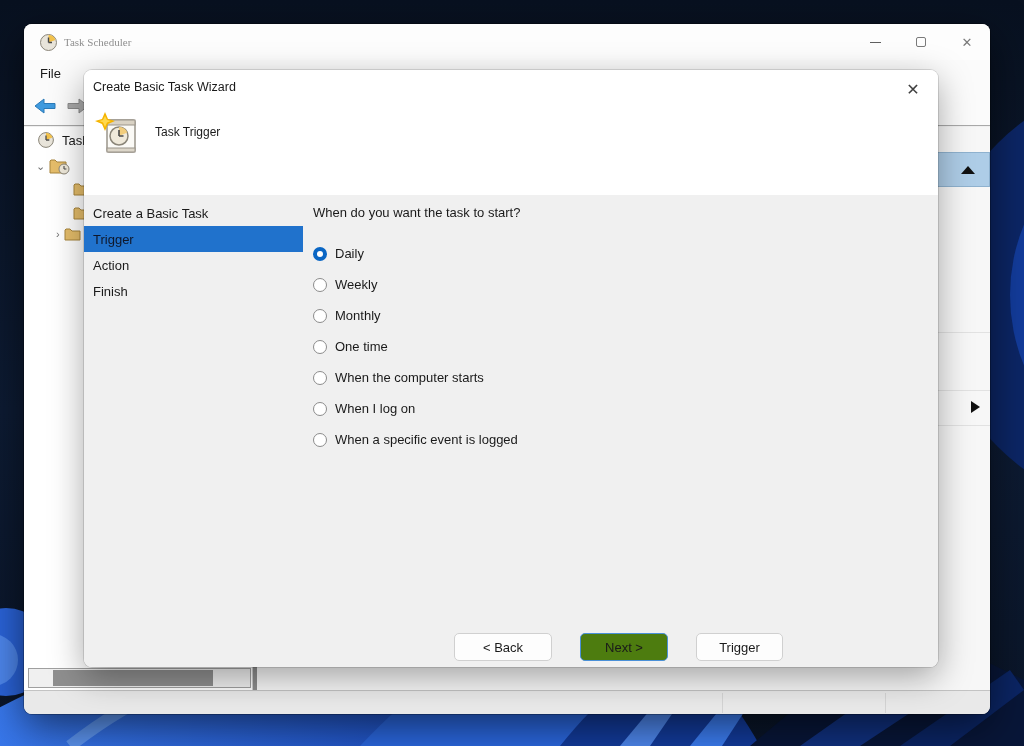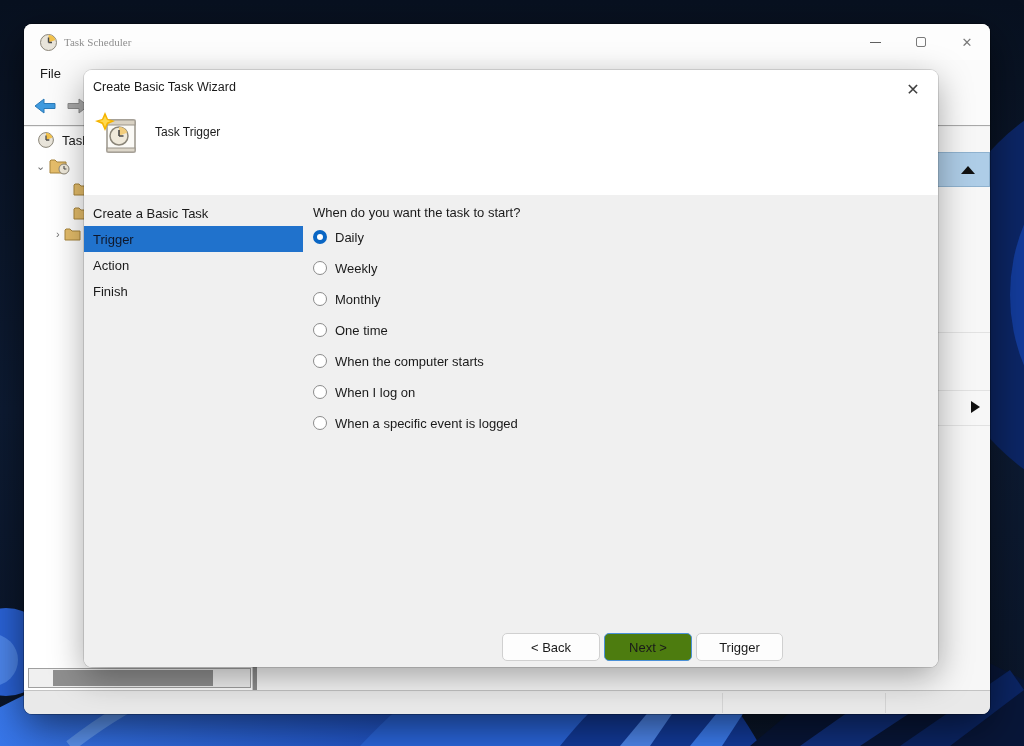--- a/index.html
+++ b/index.html
@@ -69,28 +69,28 @@
   #wiz-icon { position:absolute; left:11px; top:40px; }
   #dlg-heading { position:absolute; left:71px; top:55px; font-size:12px; color:#1b1b1b; }
   #dlg-body { position:absolute; left:0; top:125px; width:854px; height:472px; background:#f0f0f0; }
 
   #steps { position:absolute; left:0; top:5px; width:219px; }
   .step { height:26px; display:flex; align-items:center; padding-left:9px; font-size:13px; color:#1a1a1a; }
   .step.active { background:#2072cc; color:#0f172a;text-align:center; }
 
   #content { position:absolute; left:229px; top:0; width:600px; }
   #question { margin-top:10px; font-size:13px; color:#1a1a1a; }
-  .opt-row { height:31px; display:flex; align-items:flex-start; }
+  .opt-row { height:31px; display:flex; align-items:flex-end; }
   #options { margin-top:10px; }
   .radio { width:14px; height:14px; border-radius:50%; background:#ffffff; border:1px solid #8b8b8b; }
   .radio.selected { border:4px solid #0a66c4; }
   .opt-label { margin-left:8px; font-size:13px; color:#1a1a1a; }
 
   #dlg-footer { position:absolute; left:0; top:563px; width:705px; height:28px;
-    display:flex; justify-content:flex-end; gap:4px; padding-right:6px; }
+    display:flex; justify-content:flex-end; gap:28px; padding-right:6px; }
   .dlg-btn { min-width:87px; height:28px; background:#fdfdfd; border:1px solid #d0d0d0;
     border-radius:5px; font-size:13px; color:#1a1a1a; font-family:"Liberation Sans", sans-serif; }
   .dlg-btn.primary { background:#4d7c0f; border:1.5px solid #4a90d8; min-width:88px; }
   #btn-back { min-width:98px; }
 </style>
 </head>
 <body>
 
 <div id="screen">
 

